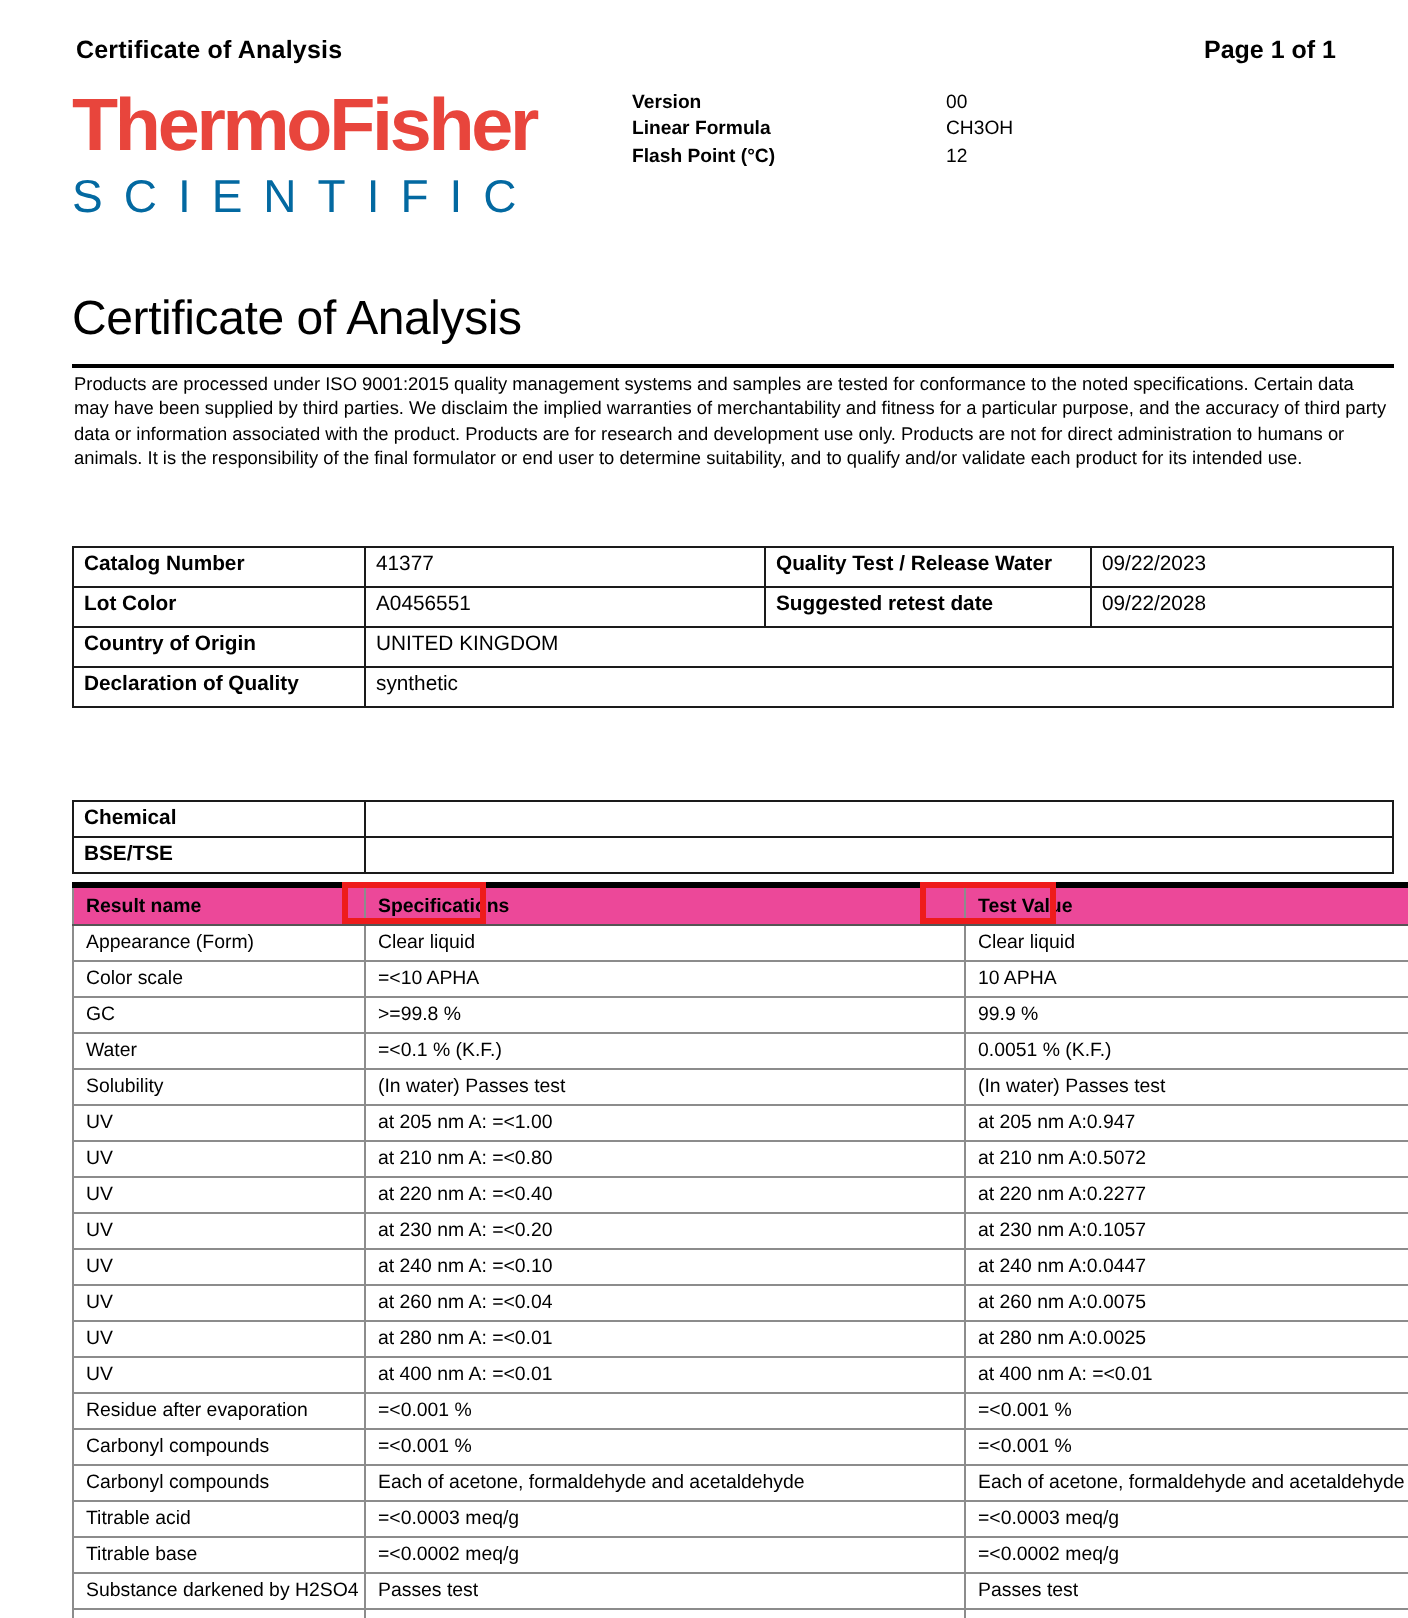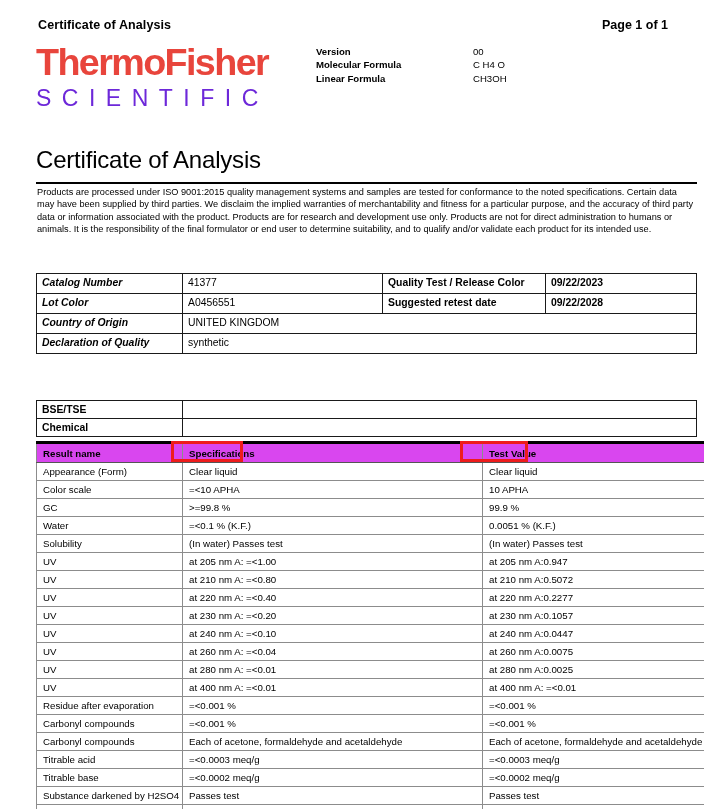--- a/index.html
+++ b/index.html
@@ -56,21 +56,21 @@
     letter-spacing: -1.6px;
     white-space: nowrap;
     transform: scaleX(1.02);
     transform-origin: left center;
   }
   .logo-sci {
     margin-top: 4px;
     font-size: 23px;
     line-height: 25px;
     font-weight: normal;
-    color: #6d28d9;
+    color: #0369a1;
     letter-spacing: 10.5px;
     white-space: nowrap;
   }
 
   .props {
     position: absolute;
     left: 316px;
     top: 45px;
     font-size: 9.6px;
     line-height: 13.4px;
@@ -120,30 +120,29 @@
   .info-table td {
     border: 1px solid #1a1a1a;
     font-size: 10.4px;
     padding: 3px 5px;
     vertical-align: top;
     height: 13px;
   }
   .info-table td.lbl {
     font-weight: bold;
     width: 135px;
-    font-style: italic;
   }
   .info-table td.val { font-weight: normal; }
   .info-table td.lbl2 {
     font-weight: bold;
     width: 152px;
     border-left: 1px solid #1a1a1a;
   }
   .info-table td.val2 {
-    font-weight: bold;
+    font-weight: normal;
     width: 140px;
     border-left: none;
   }
   .info-table tr.desc td { height: 36px; }
   .nb-left { border-left: none !important; }
 
   
   .bse-table {
     position: absolute;
     left: 36px;
@@ -178,21 +177,21 @@
     border-bottom: 1px solid #8c8c8c;
     font-size: 9.7px;
     padding: 2px 5px 2px 6px;
     text-align: left;
     vertical-align: middle;
     height: 13px;
     overflow: hidden;
     white-space: nowrap;
   }
   .results-table thead th {
-    background: #d946ef;
+    background: #ec4899;
     font-weight: bold;
     border-top: 3px solid #000000;
     border-bottom: 1px solid #555555;
     height: 14px;
   }
   .results-table tbody tr:last-child td {
     border-bottom: 2px solid #2b2b2b;
   }
   .col-name { width: 134px; }
   .col-spec { width: 288px; }
@@ -235,41 +234,41 @@
   </div>
 
   <div class="props">
     <table>
       <tbody>
         <tr>
           <td class="k">Version</td>
           <td class="v">00</td>
         </tr>
         <tr>
-          <td class="k">Molecular Formula</td>
-          <td class="v">C H4 O</td>
+          <td class="k">Linear Formula</td>
+          <td class="v">CH3OH</td>
         </tr>
         <tr>
-          <td class="k">Linear Formula</td>
-          <td class="v">CH3OH</td>
+          <td class="k">Flash Point (°C)</td>
+          <td class="v">12</td>
         </tr>
       </tbody>
     </table>
   </div>
 
   <div class="main-title">Certificate of Analysis</div>
   <div class="title-rule"></div>
   <div class="disclaimer">Products are processed under ISO 9001:2015 quality management systems and samples are tested for conformance to the noted specifications. Certain data may have been supplied by third parties. We disclaim the implied warranties of merchantability and fitness for a particular purpose, and the accuracy of third party data or information associated with the product. Products are for research and development use only. Products are not for direct administration to humans or animals. It is the responsibility of the final formulator or end user to determine suitability, and to qualify and/or validate each product for its intended use.</div>
 
   <table class="info-table">
     <tbody>
       <tr>
         <td class="lbl">Catalog Number</td>
         <td class="val">41377</td>
-        <td class="lbl2">Quality Test / Release Color</td>
+        <td class="lbl2">Quality Test / Release Water</td>
         <td class="val2 nb-left">09/22/2023</td>
       </tr>
       <tr>
         <td class="lbl">Lot Color</td>
         <td class="val">A0456551</td>
         <td class="lbl2">Suggested retest date</td>
         <td class="val2 nb-left">09/22/2028</td>
       </tr>
       <tr>
         <td class="lbl">Country of Origin</td>
@@ -278,25 +277,25 @@
       <tr>
         <td class="lbl">Declaration of Quality</td>
         <td class="val" colspan="3">synthetic</td>
       </tr>
     </tbody>
   </table>
 
   <table class="bse-table">
     <tbody>
       <tr>
+        <td class="lbl">Chemical</td>
+        <td class="val"></td>
+      </tr>
+      <tr>
         <td class="lbl">BSE/TSE</td>
-        <td class="val"></td>
-      </tr>
-      <tr>
-        <td class="lbl">Chemical</td>
         <td class="val"></td>
       </tr>
     </tbody>
   </table>
 
   <div class="results-wrap">
     <table class="results-table">
       <thead>
         <tr>
           <th class="col-name">Result name</th>

